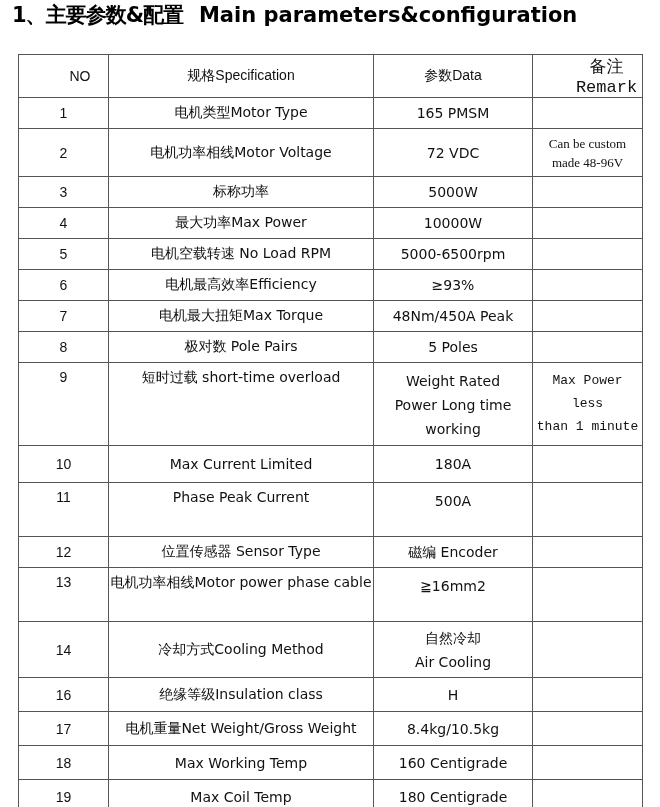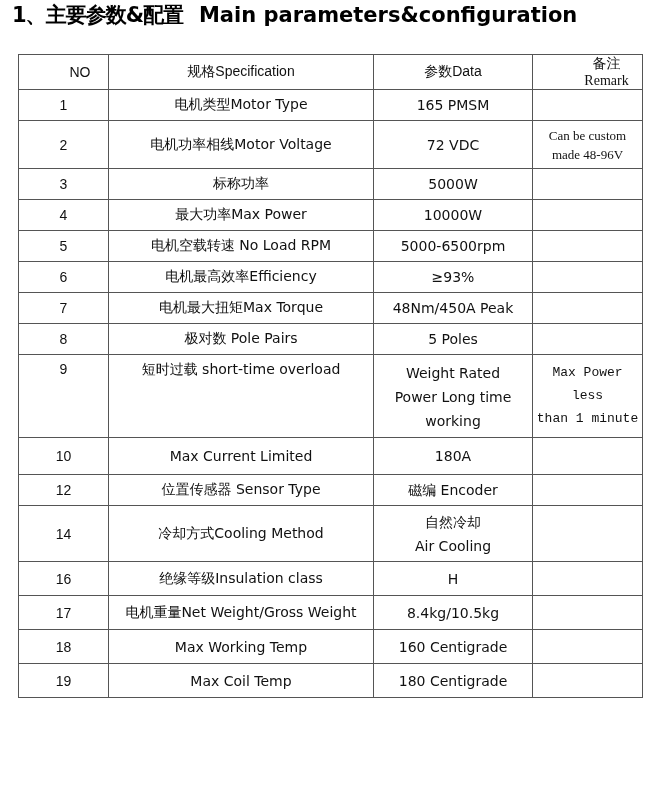--- a/index.html
+++ b/index.html
@@ -64,22 +64,22 @@
   col.c-spec  { width: 265px; }
   col.c-data  { width: 159px; }
   col.c-rem   { width: 110px; }
 
   thead td {
     height: 31px;
     font-size: 14px;
   }
   thead td.h-no { font-size: 14px; padding-left: 33px; }
   thead td.h-rem {
-    font-family: Liberation Serif, serif;
-    font-size: 14px;
+    font-family: Liberation Mono, monospace;
+    font-size: 17px;
     padding-left: 38px;
   }
 
   td.no-cell {
     font-size: 14px;
   }
   td.spec-cell {
     font-size: 14px;
     font-family: "DejaVu Sans", "Liberation Sans", sans-serif;
     padding: 0 2px;
@@ -209,28 +209,40 @@
         </td>
       </tr>
 
       <tr class="h36">
         <td class="no-cell">10</td>
         <td class="spec-cell">Max Current Limited</td>
         <td class="data-cell">180A</td>
         <td class="remark-cell"></td>
       </tr>
 
+      <tr class="h47 align-top">
+        <td class="no-cell">11</td>
+        <td class="spec-cell">Phase Peak Current</td>
+        <td class="data-cell">500A</td>
+        <td class="remark-cell"></td>
+      </tr>
 
       <tr class="h30">
         <td class="no-cell">12</td>
         <td class="spec-cell">位置传感器 Sensor Type</td>
         <td class="data-cell">磁编 Encoder</td>
         <td class="remark-cell"></td>
       </tr>
 
+      <tr class="h47 align-top">
+        <td class="no-cell">13</td>
+        <td class="spec-cell">电机功率相线Motor power phase cable</td>
+        <td class="data-cell">≧16mm2</td>
+        <td class="remark-cell"></td>
+      </tr>
 
       <tr class="h55">
         <td class="no-cell">14</td>
         <td class="spec-cell">冷却方式Cooling Method</td>
         <td class="data-cell">
           <div>自然冷却</div>
           <div>Air Cooling</div>
         </td>
         <td class="remark-cell"></td>
       </tr>

